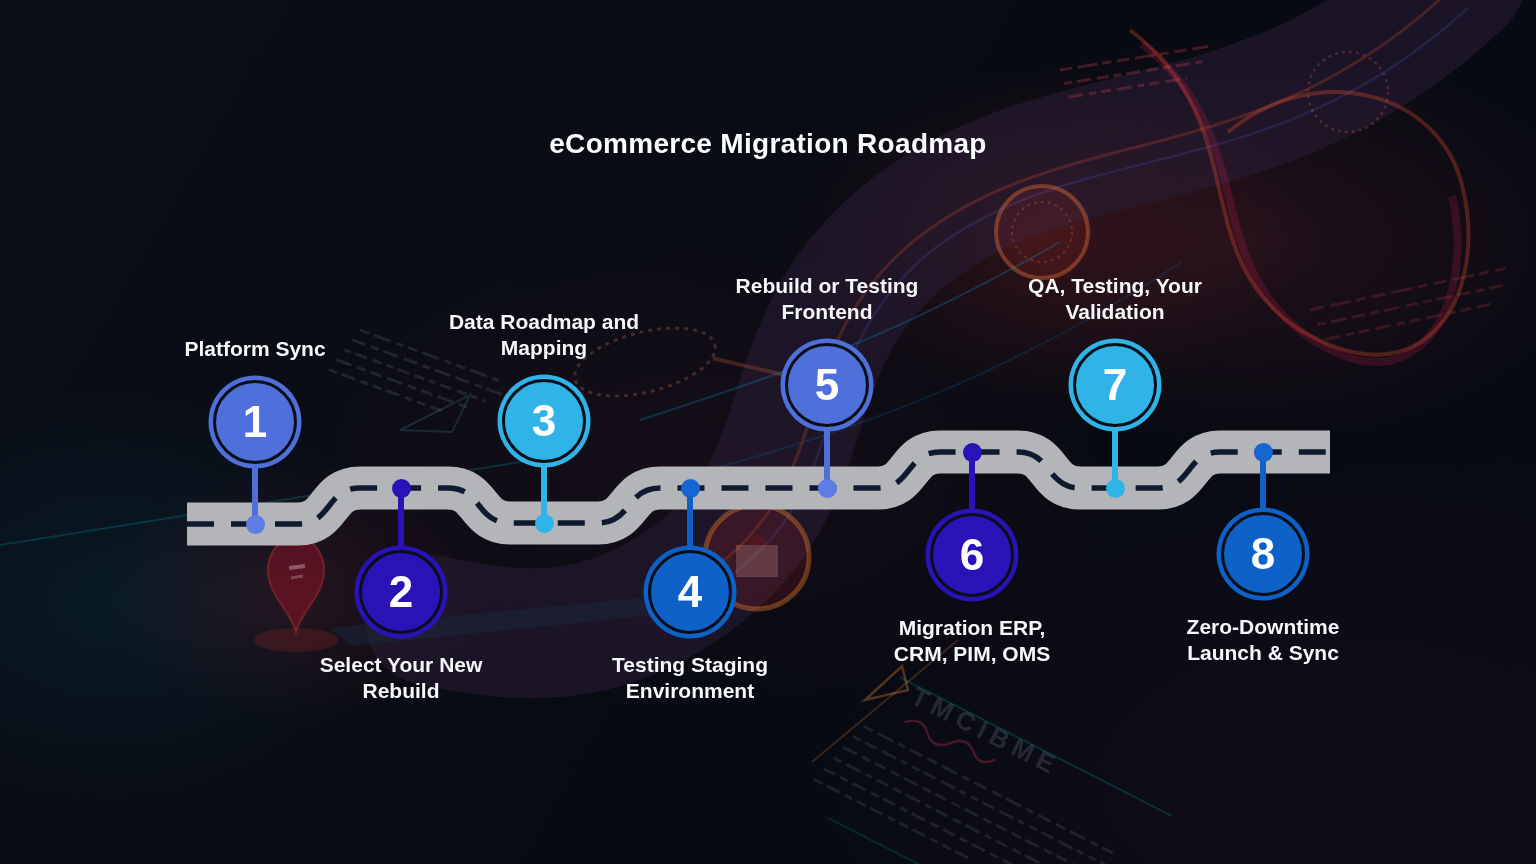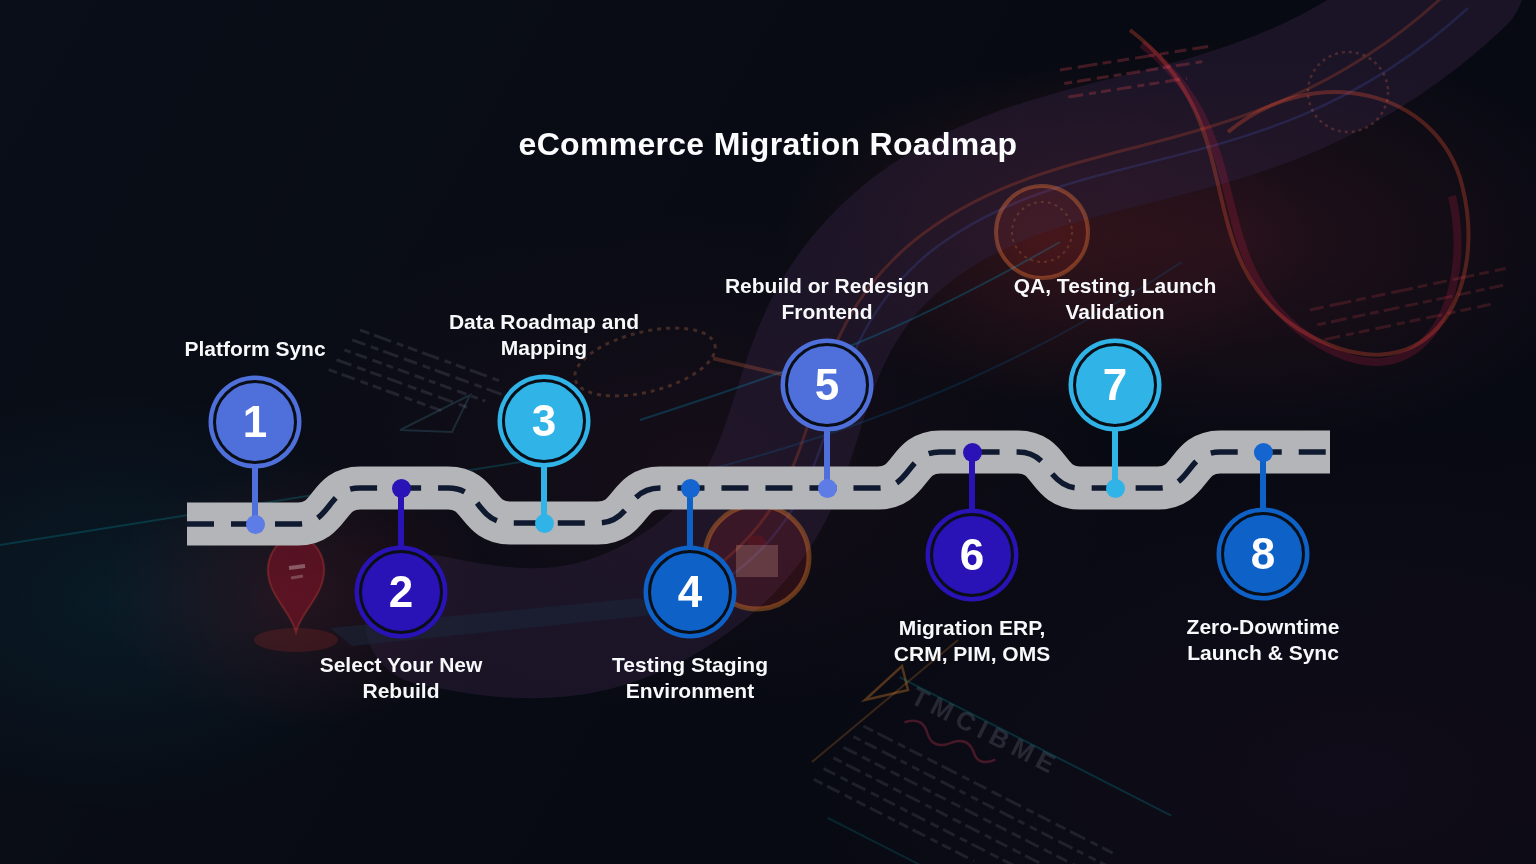--- a/index.html
+++ b/index.html
@@ -23,21 +23,21 @@
       radial-gradient(900px 520px at 1350px 780px, rgba(90,30,80,0.10), transparent 70%),
       linear-gradient(120deg,#0a0e18 0%,#070a12 60%,#080a13 100%);
   }
   svg{display:block;}
   .bg-svg{position:absolute;inset:0;z-index:1;}
   .road-svg{position:absolute;inset:0;z-index:2;}
 
   
   .title{
     position:absolute;top:122px;left:0;width:1536px;z-index:6;
-    text-align:center;color:#fbfcfe;font-size:32px;font-weight:700;
+    text-align:center;color:#fbfcfe;font-size:28px;font-weight:700;
     letter-spacing:0.3px;line-height:44px;
   }
 
   
   #steps-layer{position:absolute;inset:0;z-index:5;}
   .step{position:absolute;left:0;top:0;}
   .step .stem{
     position:absolute;width:6px;border-radius:3px;
     left:calc(var(--cx) - 3px);
     background:var(--accent);
@@ -192,39 +192,39 @@
     </div>
     <div class="label">Testing Staging
 Environment</div>
   </div>
       <div class="step above" style="--cx: 827px; --cy: 385px; --dy: 488px; --accent: #4f70da; --dot: #5e7ce6;">
     <div class="stem"></div>
     <div class="dot"></div>
     <div class="circle">
       <span class="num">5</span>
     </div>
-    <div class="label">Rebuild or Redesign
+    <div class="label">Rebuild or Testing
 Frontend</div>
   </div>
       <div class="step below" style="--cx: 972px; --cy: 555px; --dy: 452px; --accent: #2a13b6; --dot: #2a13b6;">
     <div class="stem"></div>
     <div class="dot"></div>
     <div class="circle">
       <span class="num">6</span>
     </div>
     <div class="label">Migration ERP,
 CRM, PIM, OMS</div>
   </div>
       <div class="step above" style="--cx: 1115px; --cy: 385px; --dy: 488px; --accent: #30b4e8; --dot: #30b4e8;">
     <div class="stem"></div>
     <div class="dot"></div>
     <div class="circle">
       <span class="num">7</span>
     </div>
-    <div class="label">QA, Testing, Launch
+    <div class="label">QA, Testing, Your
 Validation</div>
   </div>
       <div class="step below" style="--cx: 1263px; --cy: 554px; --dy: 452px; --accent: #0e61c7; --dot: #1565d0;">
     <div class="stem"></div>
     <div class="dot"></div>
     <div class="circle">
       <span class="num">8</span>
     </div>
     <div class="label">Zero-Downtime
 Launch &amp; Sync</div>

